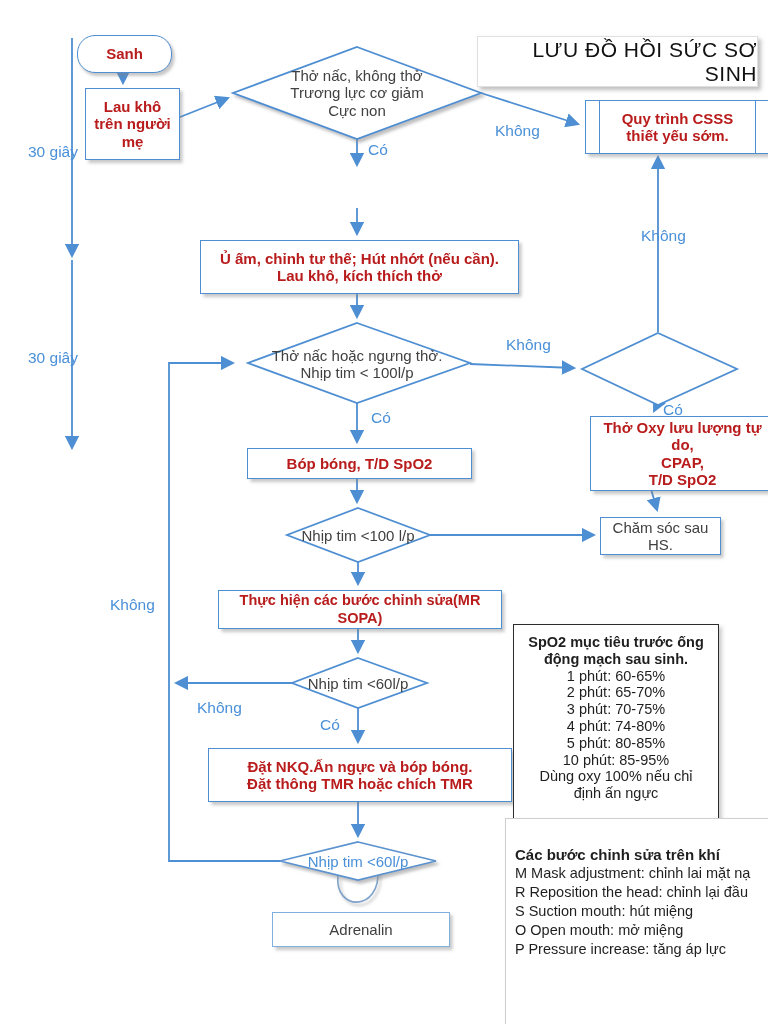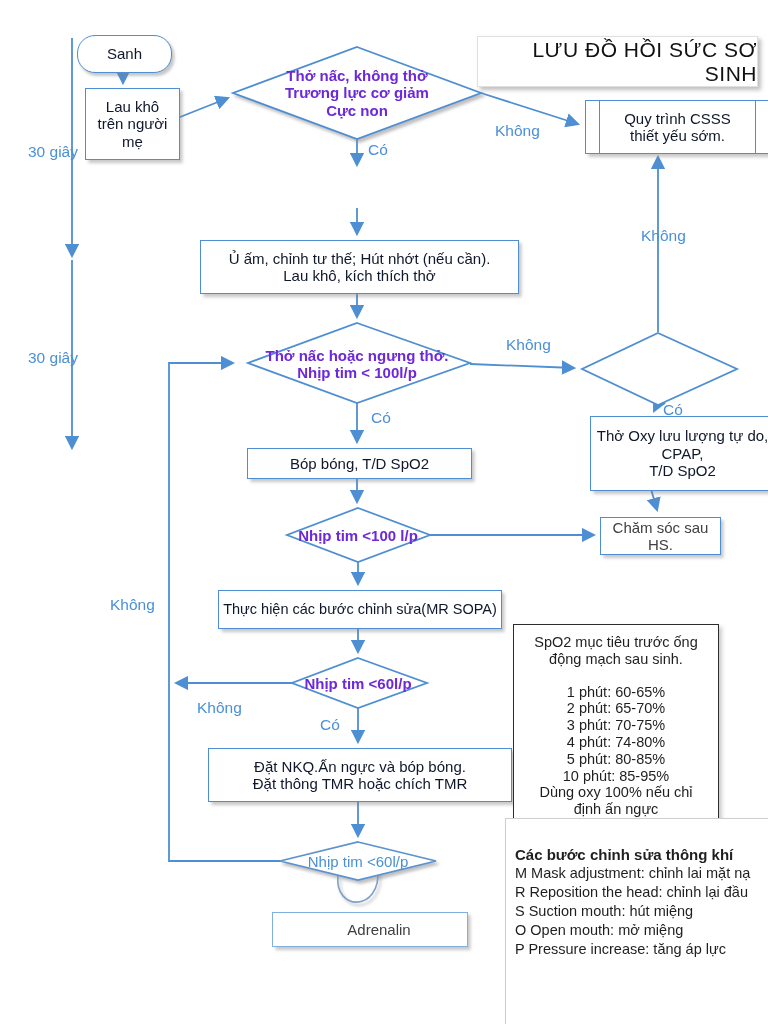--- a/index.html
+++ b/index.html
@@ -1,42 +1,42 @@
 <!DOCTYPE html>
 <html><head>
 <meta charset="utf-8">
 <style>
   html,body{margin:0;padding:0;background:#fff;}
   .page{position:relative;width:768px;height:1024px;background:#ffffff;overflow:hidden;
         font-family:"Liberation Sans","DejaVu Sans",sans-serif;}
   svg.wires{position:absolute;left:0;top:0;z-index:1;}
   .node{position:absolute;z-index:2;background:#fff;border:1.6px solid #4e8ed2;
         display:flex;align-items:center;justify-content:center;text-align:center;
-        font-weight:normal;color:#0f172a;font-size:15px;line-height:17.5px;
+        font-weight:bold;color:#b91c1c;font-size:15px;line-height:17.5px;
         box-shadow:2.5px 3px 3px rgba(130,130,130,.45);}
   .pre{white-space:pre-line;}
   .dtext{position:absolute;z-index:3;display:flex;align-items:center;justify-content:center;
-         text-align:center;font-weight:bold;color:#6d28d9;font-size:15px;line-height:17.5px;
+         text-align:center;font-weight:normal;color:#404040;font-size:15px;line-height:17.5px;
          white-space:pre-line;}
   .lbl{position:absolute;z-index:3;color:#4a90d8;font-size:15.5px;font-weight:400;}
   .blue-text{color:#404040;font-weight:400;}
   .rounded{border-radius:18px;}
   .predef{padding:0 18px;}
   .predef::before,.predef::after{content:"";position:absolute;top:0;bottom:0;width:0;
          border-left:1.6px solid #4e8ed2;}
   .predef::before{left:13px;}
   .predef::after{right:13px;}
   .titlebox{position:absolute;z-index:2;background:#fff;border:1px solid #e0e0e0;
         box-shadow:3px 3px 4px rgba(130,130,130,.5);display:flex;align-items:center;
         justify-content:center;font-size:21px;color:#111;letter-spacing:.5px;text-align:right;}
   .panel{position:absolute;z-index:2;background:#fff;
         box-shadow:3px 3px 4px rgba(130,130,130,.4);color:#1f1f1f;}
   .panel-spo2{border:1.8px solid #2c2c2c;text-align:center;font-size:14.5px;line-height:16.8px;
         padding-top:9px;}
-  .panel-spo2 .ptitle{font-weight:normal;white-space:pre-line;margin-bottom:16px;}
+  .panel-spo2 .ptitle{font-weight:bold;white-space:pre-line;margin-bottom:0;}
   .panel-mrsopa{border:1px solid #cfcfcf;font-size:14.5px;line-height:19px;
         padding:26px 4px 0 9px;text-align:left;}
   .panel-mrsopa .ptitle{font-weight:bold;font-size:15px;}
   .thin{font-size:14.5px;}
 </style>
 </head>
 <body>
 
 <div class="page">
 
@@ -104,21 +104,21 @@
 
   <div class="node blue-text" style="left:600px;top:517px;width:119px;height:36px;">Chăm sóc sau HS.</div>
 
   <div class="node" style="left:247px;top:448px;width:223px;height:29px;">Bóp bóng, T/D SpO2</div>
 
   <div class="node thin" style="left:218px;top:590px;width:282px;height:37px;">Thực hiện các bước chỉnh sửa(MR SOPA)</div>
 
   <div class="node pre" style="left:208px;top:748px;width:302px;height:52px;">Đặt NKQ.Ấn ngực và bóp bóng.
 Đặt thông TMR hoặc chích TMR</div>
 
-  <div class="node blue-text" style="left:272px;top:912px;width:176px;height:33px;border-color:#7fb0e0;padding-left:18px;">Adrenalin</div>
+  <div class="node blue-text" style="left:272px;top:912px;width:176px;height:33px;border-color:#7fb0e0;">Adrenalin</div>
 
   <div class="dtext" style="left:242px;top:62px;width:230px;height:62px;">Thở nấc, không thở
 Trương lực cơ giảm
 Cực non</div>
   <div class="dtext" style="left:252px;top:345px;width:210px;height:38px;">Thở nấc hoặc ngưng thở.
 Nhịp tim &lt; 100l/p</div>
   <div class="dtext" style="left:288px;top:526px;width:140px;height:20px;">Nhịp tim &lt;100 l/p</div>
   <div class="dtext" style="left:293px;top:674px;width:130px;height:20px;">Nhịp tim &lt;60l/p</div>
   <div class="dtext" style="left:293px;top:852px;width:130px;height:20px;color:#4a90d8;font-weight:400;">Nhịp tim &lt;60l/p</div>
 
@@ -140,21 +140,21 @@
     <div>1 phút: 60-65%</div>
     <div>2 phút: 65-70%</div>
     <div>3 phút: 70-75%</div>
     <div>4 phút: 74-80%</div>
     <div>5 phút: 80-85%</div>
     <div>10 phút: 85-95%</div>
     <div style="padding:0 14px;">Dùng oxy 100% nếu chỉ định ấn ngực</div>
   </div>
 
   <div class="panel panel-mrsopa" style="left:505px;top:818px;width:250px;height:191px;">
-    <div class="ptitle">Các bước chỉnh sửa thông khí</div>
+    <div class="ptitle">Các bước chỉnh sửa trên khí</div>
     <div>M Mask adjustment: chỉnh lai mặt nạ</div>
     <div>R Reposition the head: chỉnh lại đầu</div>
     <div>S Suction mouth: hút miệng</div>
     <div>O Open mouth: mở miệng</div>
     <div>P Pressure increase: tăng áp lực</div>
   </div>
 
 </div>
 
 </body></html>

